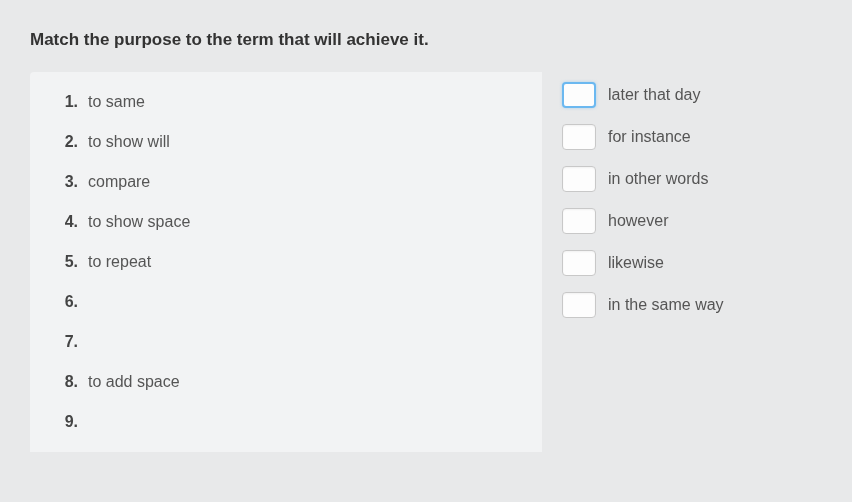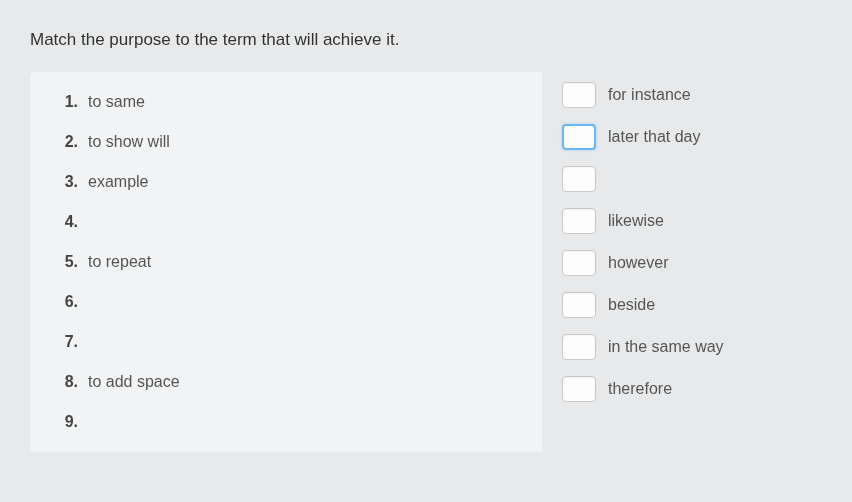--- a/index.html
+++ b/index.html
@@ -10,21 +10,21 @@
     body {
       font-family: Arial, Helvetica, sans-serif;
       background: #e8e9ea;
       width: 852px;
       height: 502px;
       padding: 30px 30px 0 30px;
       color: #3a3a3a;
     }
     .instruction {
       font-size: 17px;
-      font-weight: normal;
+      font-weight: bold;
       color: #333;
       margin-bottom: 22px;
     }
     .content {
       display: flex;
       gap: 20px;
     }
     .left-col {
       flex: 1;
       background: #f2f3f4;
@@ -84,24 +84,25 @@
     <div class="purpose-row">
       <span class="purpose-num">1.</span>
       <span>to same</span>
     </div>
     <div class="purpose-row">
       <span class="purpose-num">2.</span>
       <span>to show will</span>
     </div>
     <div class="purpose-row">
       <span class="purpose-num">3.</span>
-      <span>example</span>
+      <span>compare</span>
     </div>
     <div class="purpose-row">
       <span class="purpose-num">4.</span>
+      <span>to show space</span>
     </div>
     <div class="purpose-row">
       <span class="purpose-num">5.</span>
       <span>to repeat</span>
     </div>
     <div class="purpose-row">
       <span class="purpose-num">6.</span>
     </div>
     <div class="purpose-row">
       <span class="purpose-num">7.</span>
@@ -110,44 +111,37 @@
       <span class="purpose-num">8.</span>
       <span>to add space</span>
     </div>
     <div class="purpose-row">
       <span class="purpose-num">9.</span>
     </div>
   </div>
 
   <div class="right-col">
     <div class="term-row">
-      <input type="text" class="input-box" value="" style="">
-      <span>for instance</span>
-    </div>
-    <div class="term-row">
       <input type="text" class="input-box focused" value="" style="">
       <span>later that day</span>
     </div>
     <div class="term-row">
       <input type="text" class="input-box" value="" style="">
+      <span>for instance</span>
+    </div>
+    <div class="term-row">
+      <input type="text" class="input-box" value="" style="">
+      <span>in other words</span>
+    </div>
+    <div class="term-row">
+      <input type="text" class="input-box" value="" style="">
+      <span>however</span>
     </div>
     <div class="term-row">
       <input type="text" class="input-box" value="" style="">
       <span>likewise</span>
     </div>
     <div class="term-row">
       <input type="text" class="input-box" value="" style="">
-      <span>however</span>
-    </div>
-    <div class="term-row">
-      <input type="text" class="input-box" value="" style="">
-      <span>beside</span>
-    </div>
-    <div class="term-row">
-      <input type="text" class="input-box" value="" style="">
       <span>in the same way</span>
-    </div>
-    <div class="term-row">
-      <input type="text" class="input-box" value="" style="">
-      <span>therefore</span>
     </div>
   </div>
 </div>
 
 </body></html>

